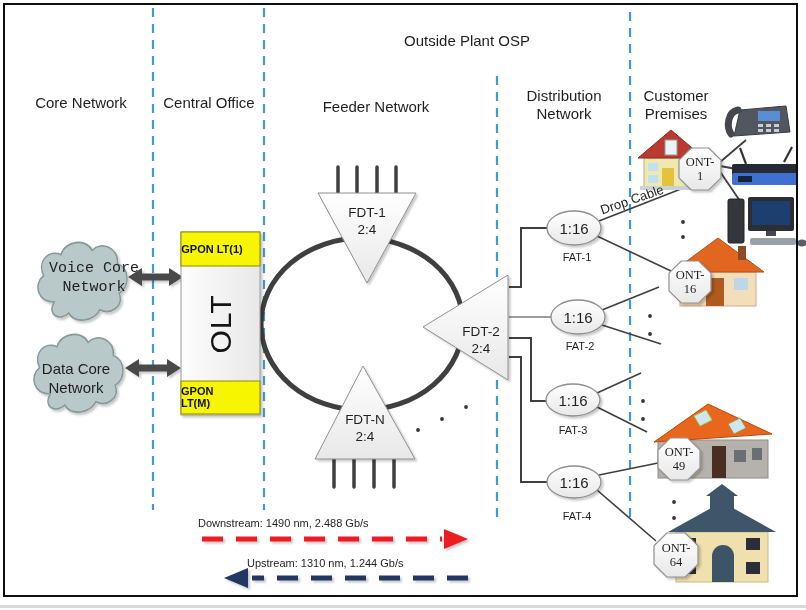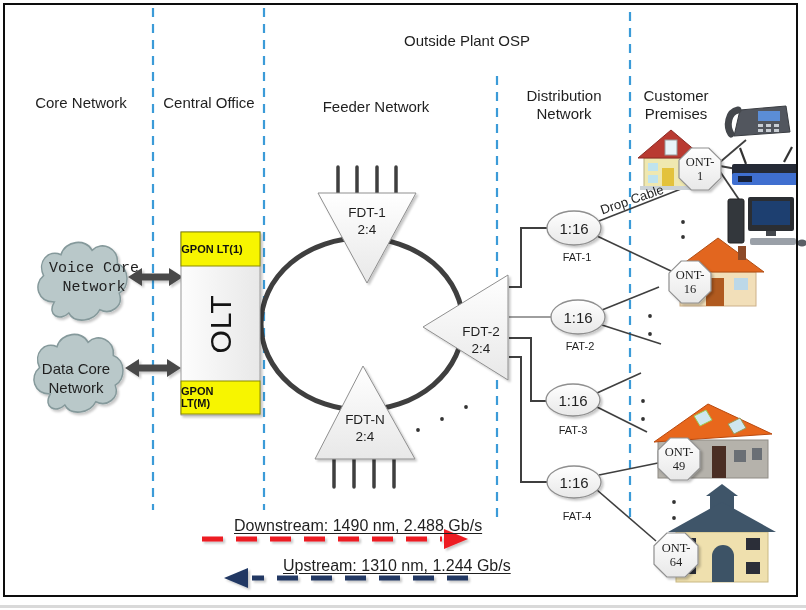--- a/index.html
+++ b/index.html
@@ -24,21 +24,21 @@
   .ontlbl span{display:block;}
   .gpon{
     position:absolute;left:181px;width:62px;height:34px;display:flex;
     align-items:center;justify-content:center;font-size:11px;font-weight:bold;color:#111;
   }
   #olt-label{
     position:absolute;left:181px;top:266px;width:79px;height:115px;
     display:flex;align-items:center;justify-content:center;
   }
   #olt-label span{transform:rotate(-90deg);font-size:30px;letter-spacing:1px;color:#141414;}
-  .legendtxt{position:absolute;font-size:16px;text-decoration:underline;text-underline-offset:2px;white-space:nowrap;margin-left:36px;}
+  .legendtxt{position:absolute;font-size:11px;text-underline-offset:2px;white-space:nowrap;}
   #drop-cable{
     position:absolute;left:589px;top:192px;width:86px;text-align:center;
     font-size:13px;transform:rotate(-19deg);
   }
 </style>
 </head>
 <body>
 
 <div id="stage">
 

